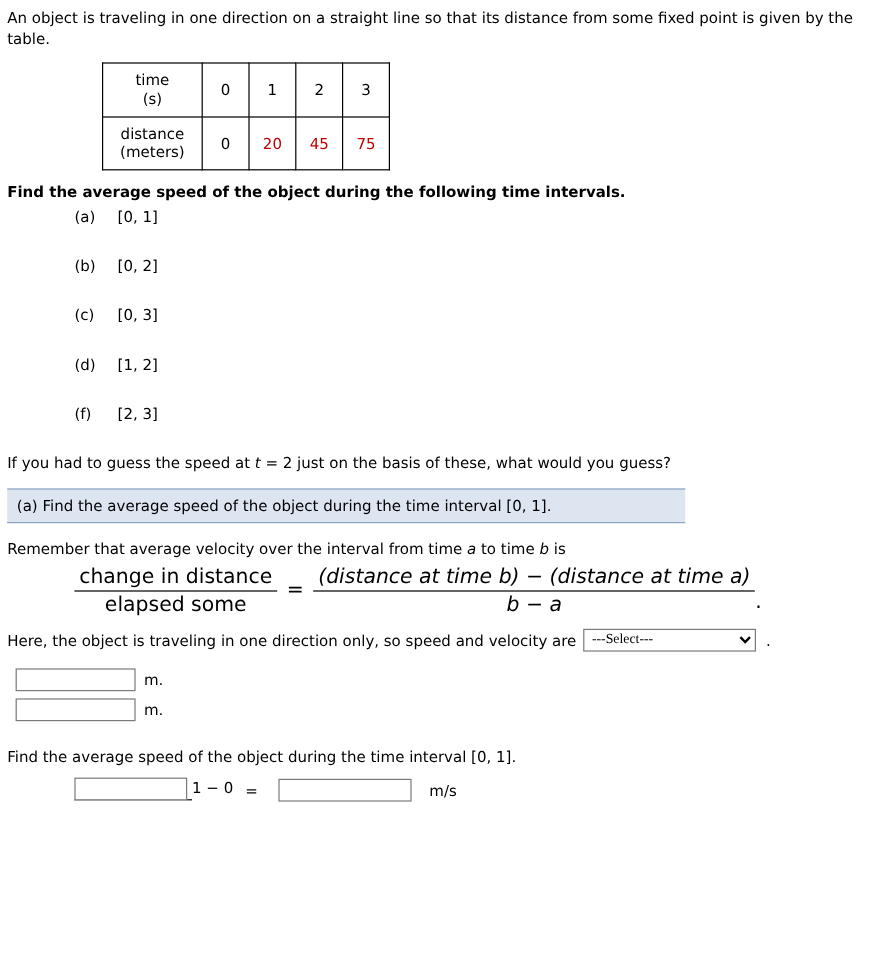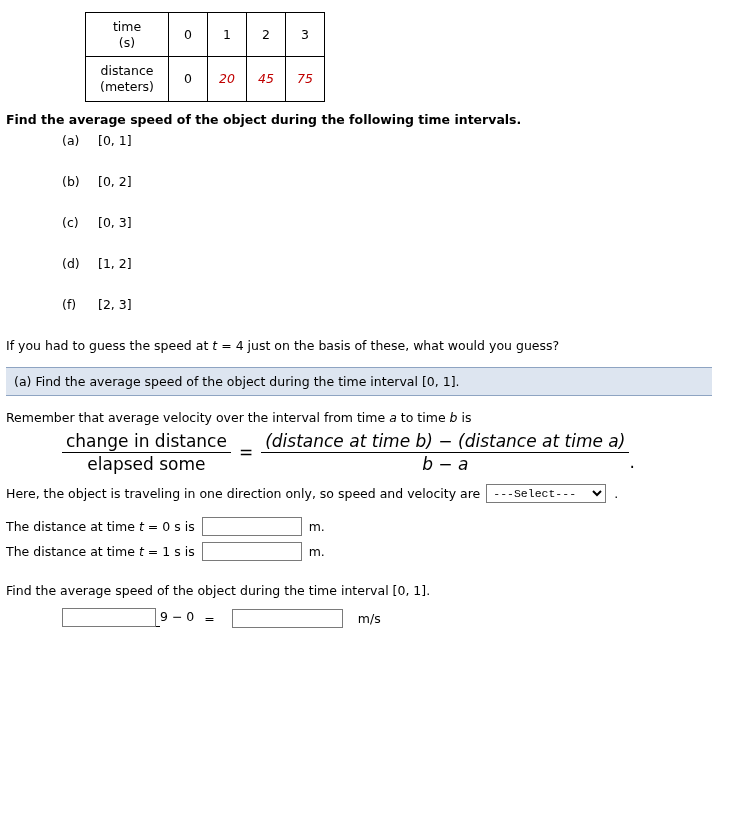--- a/index.html
+++ b/index.html
@@ -42,21 +42,20 @@
     width: 66px;
     line-height: 1.25;
     padding: 6px 8px;
   }
   table.data td.val {
     width: 20px;
     padding: 6px 9px;
   }
   td.dist-val {
     color: #c00000;
-    font-style: italic;
   }
   .stack { display: block; }
   
   .prompt {
     margin: 8px 0 6px 0;
     font-weight: bold;
   }
   .parts {
     margin: 0 0 0 56px;
   }
@@ -73,21 +72,21 @@
   }
   .guess-line {
     margin: 16px 0 14px 0;
   }
   
   .subq {
     background: #dde5f0;
     border-top: 1px solid #8ea4c2;
     border-bottom: 1px solid #8ea4c2;
     padding: 6px 8px;
-    width: 706px;
+    width: 565px;
     box-sizing: border-box;
     margin: 6px 0 14px 0;
   }
   .remember {
     margin: 12px 0 6px 0;
   }
   
   .formula {
     margin: 4px 0 6px 56px;
     display: flex;
@@ -118,23 +117,23 @@
   i, .ital { font-style: italic; }
   
   .select-row {
     margin: 10px 0 14px 0;
     display: flex;
     align-items: center;
     flex-wrap: nowrap;
   }
   select.dropdown {
     margin-left: 6px;
-    width: 120px;
+    width: 144px;
     height: 19px;
-    font-family: Liberation Mono, monospace;
+    font-family: Liberation Serif, serif;
     font-size: 11.5px;
     border: 1px solid #7a7a7a;
     background: #ffffff;
     color: #000;
     padding: 0 2px;
   }
   .dot-after { margin-left: 8px; }
   
   .ans-row {
     margin: 6px 0;
@@ -178,20 +177,21 @@
     width: 86px;
   }
   .final-eq { margin: 0 10px; }
   .ms { margin-left: 8px; }
 </style>
 </head>
 <body>
 
 <div class="page">
 
+  <p class="intro">An object is traveling in one direction on a straight line so that its distance from some fixed point is given by the table.</p>
 
   <div class="table-wrap">
     <table class="data">
       <tbody>
           <tr>
         <td class="rowhead">
           <span class="stack">time</span>
           <span class="stack">(s)</span>
         </td>
         <td class="val">0</td>
@@ -227,21 +227,21 @@
     </div>
     <div class="part-row">
       <span class="part-label">(d)</span><span class="part-interval">[1, 2]</span>
     </div>
     <div class="part-row">
       <span class="part-label">(f)</span><span class="part-interval">[2, 3]</span>
     </div>
   </div>
 
   <div class="guess-line">
-    <span>If you had to guess the speed at </span><i>t</i><span> = 4 just on the basis of these, what would you guess?</span>
+    <span>If you had to guess the speed at </span><i>t</i><span> = 2 just on the basis of these, what would you guess?</span>
   </div>
 
   <div class="subq">(a) Find the average speed of the object during the time interval [0, 1].</div>
 
   <div class="remember">
     <span>Remember that average velocity over the interval from time </span><i>a</i><span> to time </span><i>b</i><span> is</span>
   </div>
 
   <div class="formula">
     <span class="frac">
@@ -260,42 +260,36 @@
     <span>Here, the object is traveling in one direction only, so speed and velocity are</span>
     <select class="dropdown">
       <option>---Select---</option>
       <option>equal</option>
       <option>not equal</option>
     </select>
     <span class="dot-after">.</span>
   </div>
 
   <div class="ans-row">
-    <span class="lbl">
-      <span>The distance at time </span><i>t</i><span> = 0 s is</span>
-    </span>
     <input class="box" type="text" value="" style="">
     <span class="unit">m.</span>
   </div>
 
   <div class="ans-row">
-    <span class="lbl">
-      <span>The distance at time </span><i>t</i><span> = 1 s is</span>
-    </span>
     <input class="box" type="text" value="" style="">
     <span class="unit">m.</span>
   </div>
 
   <div class="final-q">Find the average speed of the object during the time interval [0, 1].</div>
 
   <div class="final-calc">
     <span class="final-frac">
       <span class="num">
         <input class="box" type="text" value="" style="">
       </span>
-      <span class="den">9 − 0</span>
+      <span class="den">1 − 0</span>
     </span>
     <span class="final-eq">=</span>
     <input class="box wide" type="text" value="" style="">
     <span class="ms">m/s</span>
   </div>
 
 </div>
 
 </body></html>

